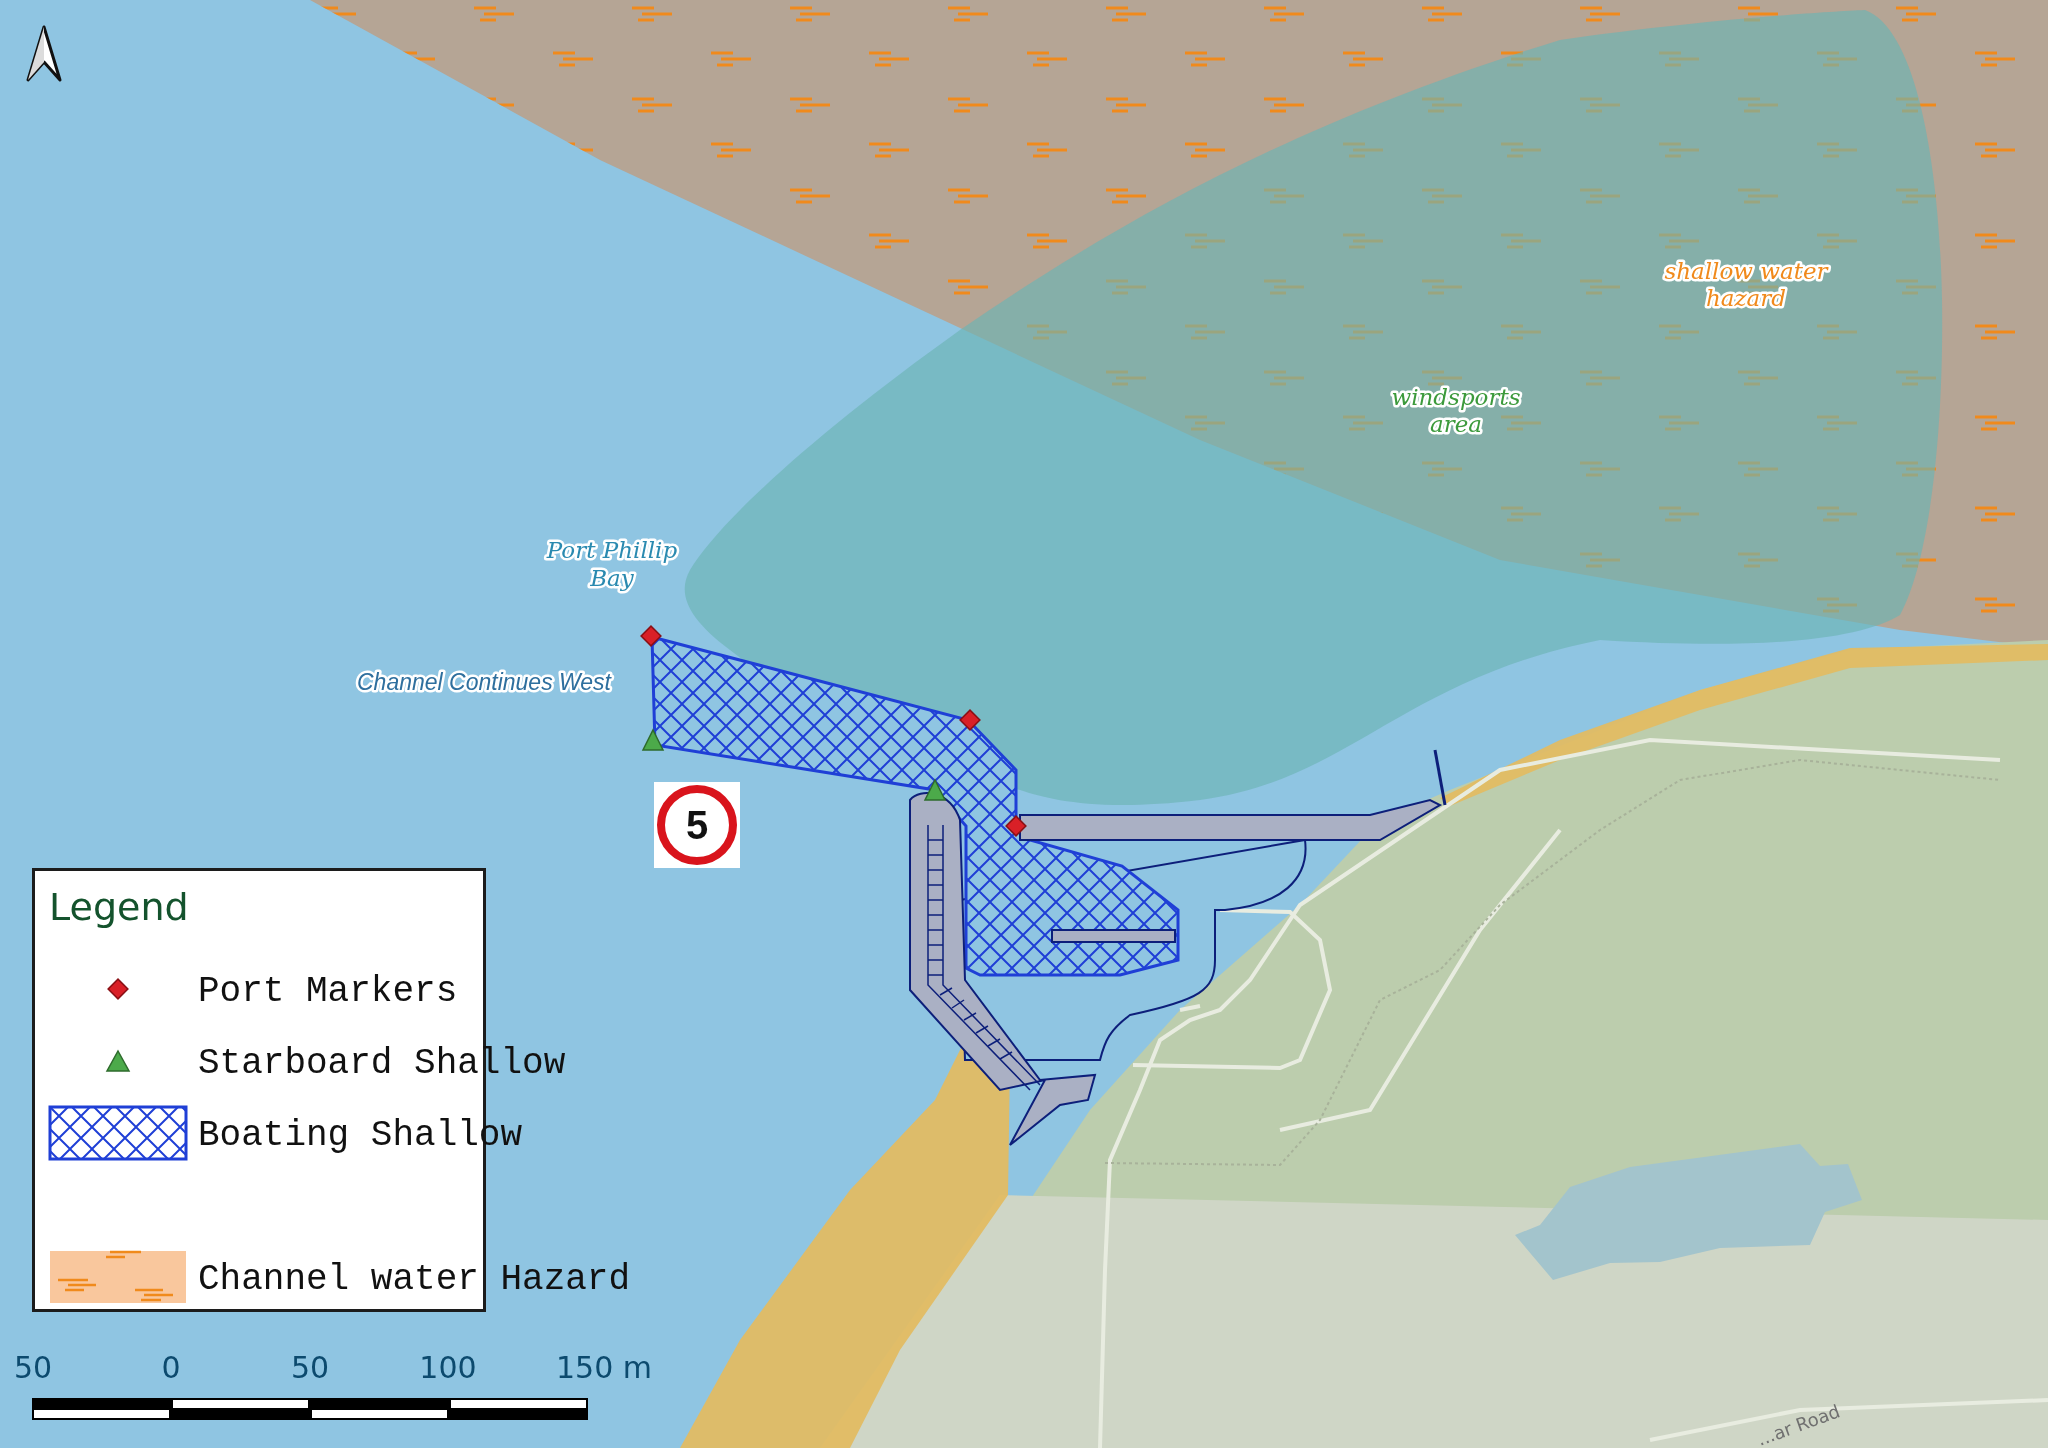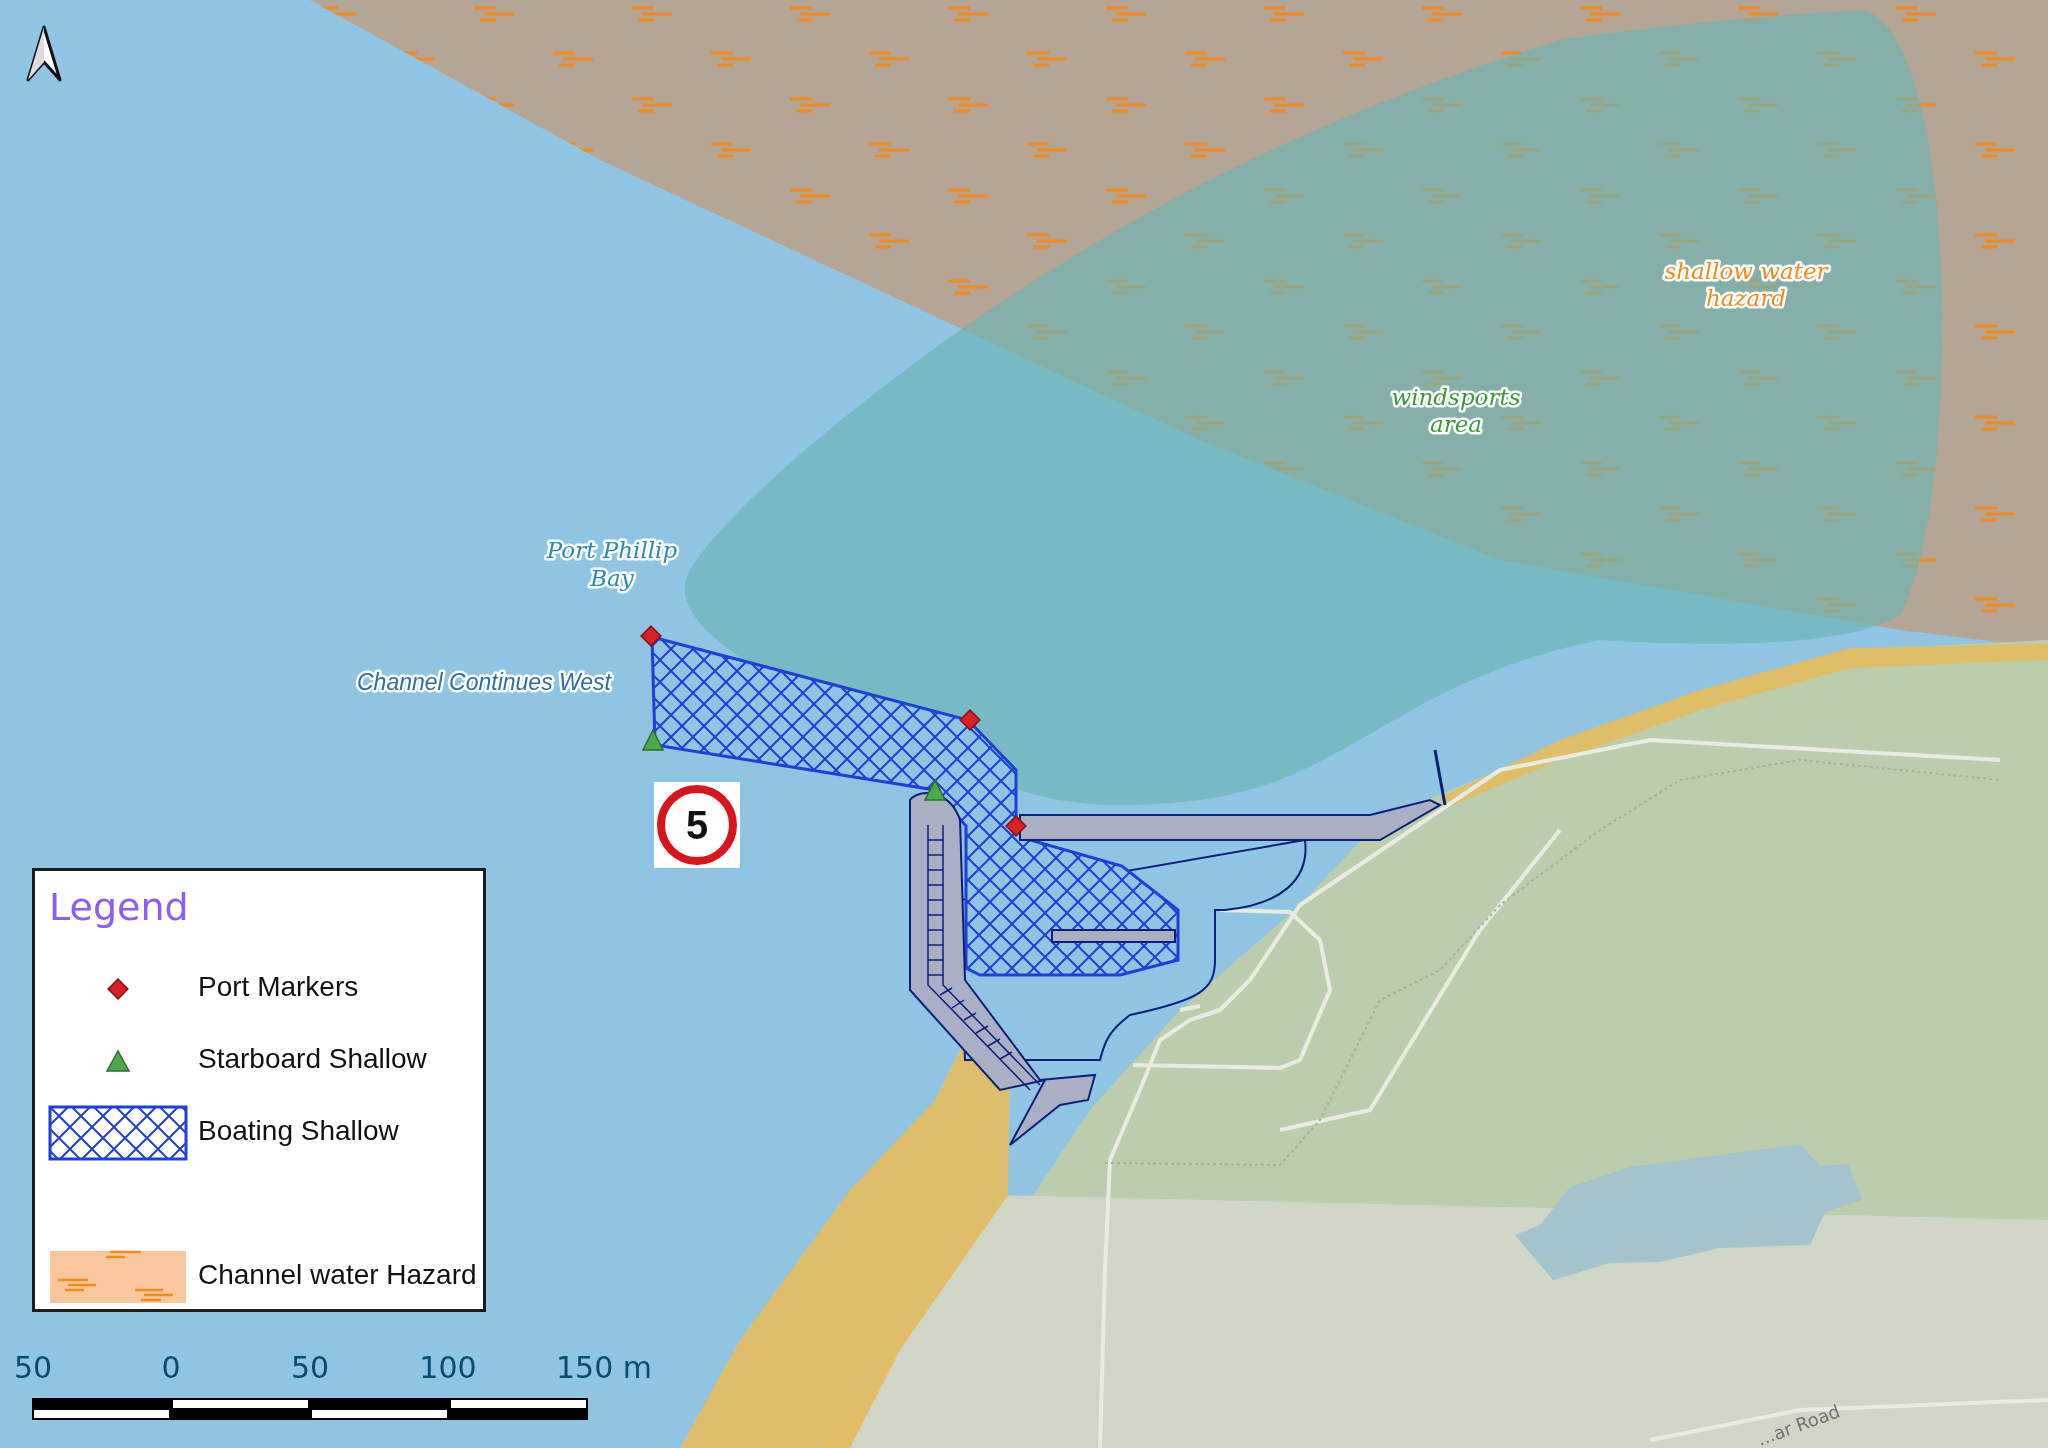--- a/index.html
+++ b/index.html
@@ -2,24 +2,24 @@
 <html><head>
 <meta charset="utf-8">
 <style>
   html, body { margin: 0; padding: 0; }
   body { width: 2048px; height: 1448px; overflow: hidden; background: #8fc5e2; font-family: "DejaVu Sans", sans-serif; }
   #map { position: absolute; left: 0; top: 0; width: 2048px; height: 1448px; }
   .map-label { font-family: "DejaVu Serif", serif; font-style: italic; paint-order: stroke; stroke: #ffffff; stroke-width: 5px; stroke-linejoin: round; }
   .channel-label { font-family: "Liberation Sans", sans-serif; font-style: italic; paint-order: stroke; stroke: #ffffff; stroke-width: 5px; stroke-linejoin: round; }
   .road-label { font-family: "DejaVu Sans", sans-serif; }
   #legend { position: absolute; left: 32px; top: 868px; width: 454px; height: 444px; background: #ffffff; border: 3px solid #1c1c1c; box-sizing: border-box; }
-  #legend .title { position: absolute; left: 14px; top: 14px; font-size: 38px; color: #8b5cf6; font-family: "DejaVu Sans", sans-serif; }
+  #legend .title { position: absolute; left: 14px; top: 14px; font-size: 38px; color: #14532d; font-family: "DejaVu Sans", sans-serif; }
   .legend-row { position: absolute; left: 0; width: 100%; height: 58px; }
   .legend-swatch { position: absolute; left: 13px; top: 0; width: 140px; height: 56px; }
-  .legend-label { position: absolute; left: 163px; top: 10px; font-size: 28px; color: #111; white-space: nowrap; font-family: Liberation Sans, sans-serif; }
+  .legend-label { position: absolute; left: 163px; top: 10px; font-size: 36px; color: #111; white-space: nowrap; font-family: Liberation Mono, monospace; }
   #scalebar { position: absolute; left: 0; top: 1350px; width: 700px; height: 90px; }
   .scale-tick { position: absolute; top: 0; font-size: 30px; color: #0c4a6e; font-family: "DejaVu Sans", sans-serif; transform: translateX(-50%); white-space: nowrap; }
   .scale-bar { position: absolute; top: 48px; left: 32px; width: 556px; height: 22px; background: #000; }
   .scale-seg { position: absolute; height: 8px; background: #fff; }
   #north-arrow { position: absolute; left: 20px; top: 24px; width: 48px; height: 60px; }
   #speed-sign { position: absolute; left: 654px; top: 782px; width: 86px; height: 86px; background: #ffffff; }
 </style>
 </head>
 <body>
 

